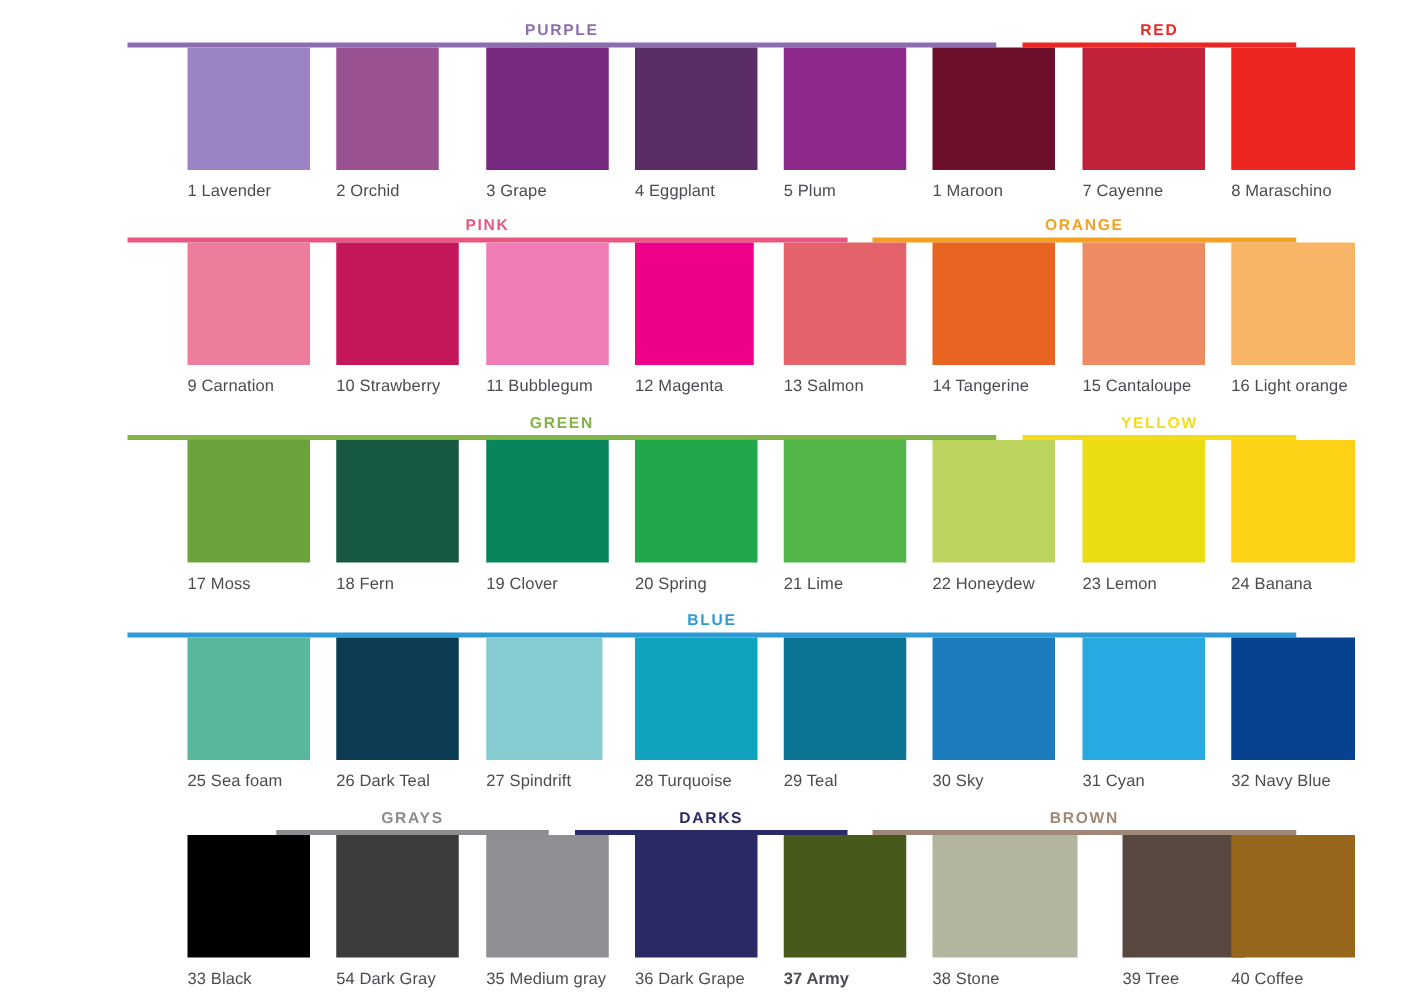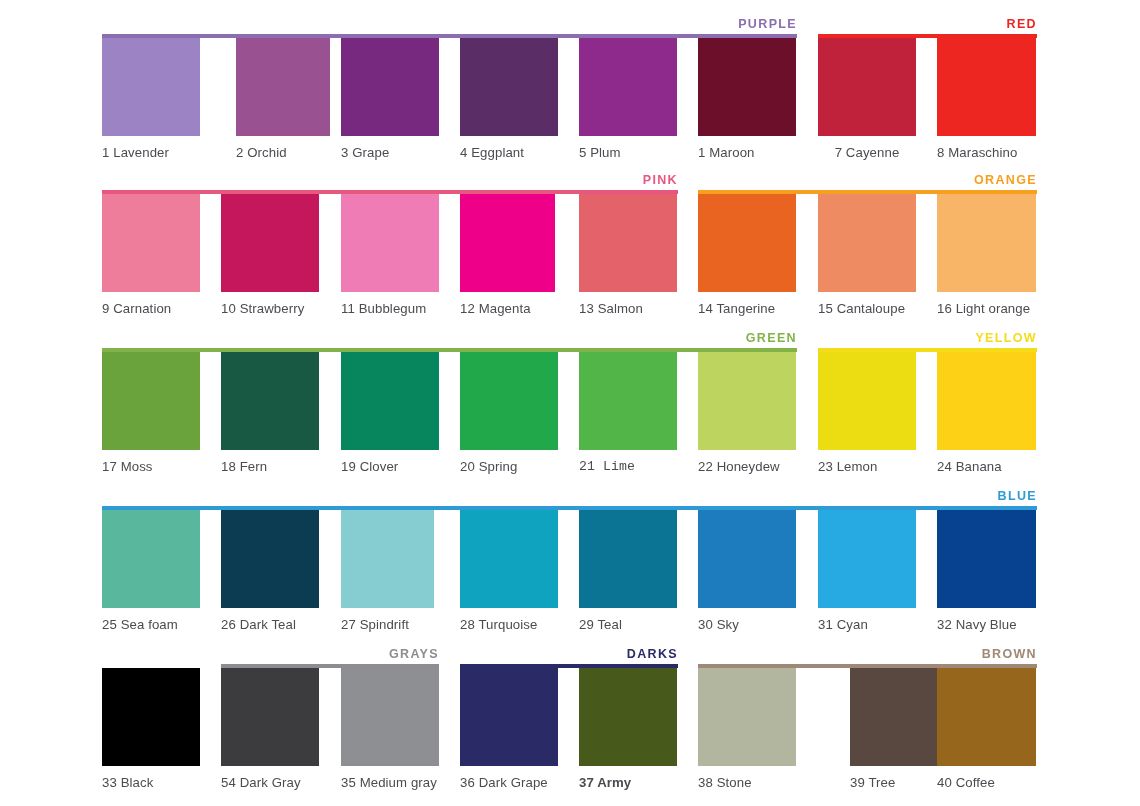--- a/index.html
+++ b/index.html
@@ -33,21 +33,21 @@
   .group-band {
     position: absolute;
     top: 0;
     height: 28px;
   }
   .group-label {
     position: absolute;
     right: 0;
     bottom: 7px;
     left: 0;
-    text-align: right;
+    text-align: center;
     font-size: 12.5px;
     font-weight: 700;
     letter-spacing: 1.35px;
     line-height: 13px;
     white-space: nowrap;
     margin-top: 25px;
   }
   .group-rule {
     position: absolute;
     left: 0;
@@ -55,20 +55,21 @@
     bottom: 0;
     height: 4px;
     border-radius: 0;
   }
 
   
   .swatch-cell {
     position: absolute;
     top: 28px;
     width: 98px;
+    margin-left: 48px;
   }
   .swatch-chip {
     width: 100%;
     height: 98px;
     display: block;
   }
   .swatch-label {
     margin-top: 9px;
     font-size: 13.2px;
     line-height: 15px;
@@ -87,21 +88,21 @@
         <div class="group-rule" style="background: rgb(139, 109, 176);"></div>
       </div>
       <div class="group-band" style="left: 818px; width: 219px;">
         <div class="group-label" style="color: rgb(238, 38, 34);">RED</div>
         <div class="group-rule" style="background: rgb(238, 38, 34);"></div>
       </div>
       <div class="swatch-cell" style="left: 102px; width: 98px;">
         <div class="swatch-chip" style="background: rgb(155, 131, 196); height: 98px;"></div>
         <div class="swatch-label" style="color: rgb(75, 75, 81);">1 Lavender</div>
       </div>
-      <div class="swatch-cell" style="left: 236px; width: 94px;">
+      <div class="swatch-cell" style="left: 221px; width: 82px;">
         <div class="swatch-chip" style="background: rgb(154, 81, 146); height: 98px;"></div>
         <div class="swatch-label" style="color: rgb(75, 75, 81);">2 Orchid</div>
       </div>
       <div class="swatch-cell" style="left: 341px; width: 98px;">
         <div class="swatch-chip" style="background: rgb(118, 41, 126); height: 98px;"></div>
         <div class="swatch-label" style="color: rgb(75, 75, 81);">3 Grape</div>
       </div>
       <div class="swatch-cell" style="left: 460px; width: 98px;">
         <div class="swatch-chip" style="background: rgb(90, 45, 102); height: 98px;"></div>
         <div class="swatch-label" style="color: rgb(75, 75, 81);">4 Eggplant</div>
@@ -109,21 +110,21 @@
       <div class="swatch-cell" style="left: 579px; width: 98px;">
         <div class="swatch-chip" style="background: rgb(142, 42, 140); height: 98px;"></div>
         <div class="swatch-label" style="color: rgb(75, 75, 81);">5 Plum</div>
       </div>
       <div class="swatch-cell" style="left: 698px; width: 98px;">
         <div class="swatch-chip" style="background: rgb(107, 15, 43); height: 98px;"></div>
         <div class="swatch-label" style="color: rgb(75, 75, 81);">1 Maroon</div>
       </div>
       <div class="swatch-cell" style="left: 818px; width: 98px;">
         <div class="swatch-chip" style="background: rgb(192, 34, 59); height: 98px;"></div>
-        <div class="swatch-label" style="color: rgb(75, 75, 81); text-align: center;">7 Cayenne</div>
+        <div class="swatch-label" style="color: rgb(75, 75, 81);">7 Cayenne</div>
       </div>
       <div class="swatch-cell" style="left: 937px; width: 99px;">
         <div class="swatch-chip" style="background: rgb(238, 38, 34); height: 98px;"></div>
         <div class="swatch-label" style="color: rgb(75, 75, 81);">8 Maraschino</div>
       </div>
     </div>
     <div class="palette-row" style="position: absolute; left: 0px; top: 166px;">
       <div class="group-band" style="left: 102px; width: 576px;">
         <div class="group-label" style="color: rgb(232, 87, 127);">PINK</div>
         <div class="group-rule" style="background: rgb(232, 87, 127);"></div>
@@ -185,21 +186,21 @@
       <div class="swatch-cell" style="left: 341px; width: 98px;">
         <div class="swatch-chip" style="background: rgb(7, 133, 92); height: 98px;"></div>
         <div class="swatch-label" style="color: rgb(75, 75, 81);">19 Clover</div>
       </div>
       <div class="swatch-cell" style="left: 460px; width: 98px;">
         <div class="swatch-chip" style="background: rgb(33, 168, 75); height: 98px;"></div>
         <div class="swatch-label" style="color: rgb(75, 75, 81);">20 Spring</div>
       </div>
       <div class="swatch-cell" style="left: 579px; width: 98px;">
         <div class="swatch-chip" style="background: rgb(81, 181, 72); height: 98px;"></div>
-        <div class="swatch-label" style="color: rgb(75, 75, 81); font-family: Liberation Mono, monospace;">21 Lime</div>
+        <div class="swatch-label" style="color: rgb(75, 75, 81);">21 Lime</div>
       </div>
       <div class="swatch-cell" style="left: 698px; width: 98px;">
         <div class="swatch-chip" style="background: rgb(189, 212, 95); height: 98px;"></div>
         <div class="swatch-label" style="color: rgb(75, 75, 81);">22 Honeydew</div>
       </div>
       <div class="swatch-cell" style="left: 818px; width: 98px;">
         <div class="swatch-chip" style="background: rgb(236, 221, 18); height: 98px;"></div>
         <div class="swatch-label" style="color: rgb(75, 75, 81);">23 Lemon</div>
       </div>
       <div class="swatch-cell" style="left: 937px; width: 99px;">
@@ -271,21 +272,21 @@
         <div class="swatch-label" style="color: rgb(75, 75, 81);">35 Medium gray</div>
       </div>
       <div class="swatch-cell" style="left: 460px; width: 98px;">
         <div class="swatch-chip" style="background: rgb(42, 42, 102); height: 98px;"></div>
         <div class="swatch-label" style="color: rgb(75, 75, 81);">36 Dark Grape</div>
       </div>
       <div class="swatch-cell" style="left: 579px; width: 98px; font-weight: bold;">
         <div class="swatch-chip" style="background: rgb(71, 89, 27); height: 98px;"></div>
         <div class="swatch-label" style="color: rgb(75, 75, 81);">37 Army</div>
       </div>
-      <div class="swatch-cell" style="left: 698px; width: 98px;">
+      <div class="swatch-cell" style="left: 698px; width: 116px;">
         <div class="swatch-chip" style="background: rgb(178, 182, 158); height: 98px;"></div>
         <div class="swatch-label" style="color: rgb(75, 75, 81);">38 Stone</div>
       </div>
       <div class="swatch-cell" style="left: 818px; width: 98px; padding-left: 32px;">
         <div class="swatch-chip" style="background: rgb(88, 72, 64); height: 98px;"></div>
         <div class="swatch-label" style="color: rgb(75, 75, 81);">39 Tree</div>
       </div>
       <div class="swatch-cell" style="left: 937px; width: 99px;">
         <div class="swatch-chip" style="background: rgb(150, 102, 29); height: 98px;"></div>
         <div class="swatch-label" style="color: rgb(75, 75, 81);">40 Coffee</div>

